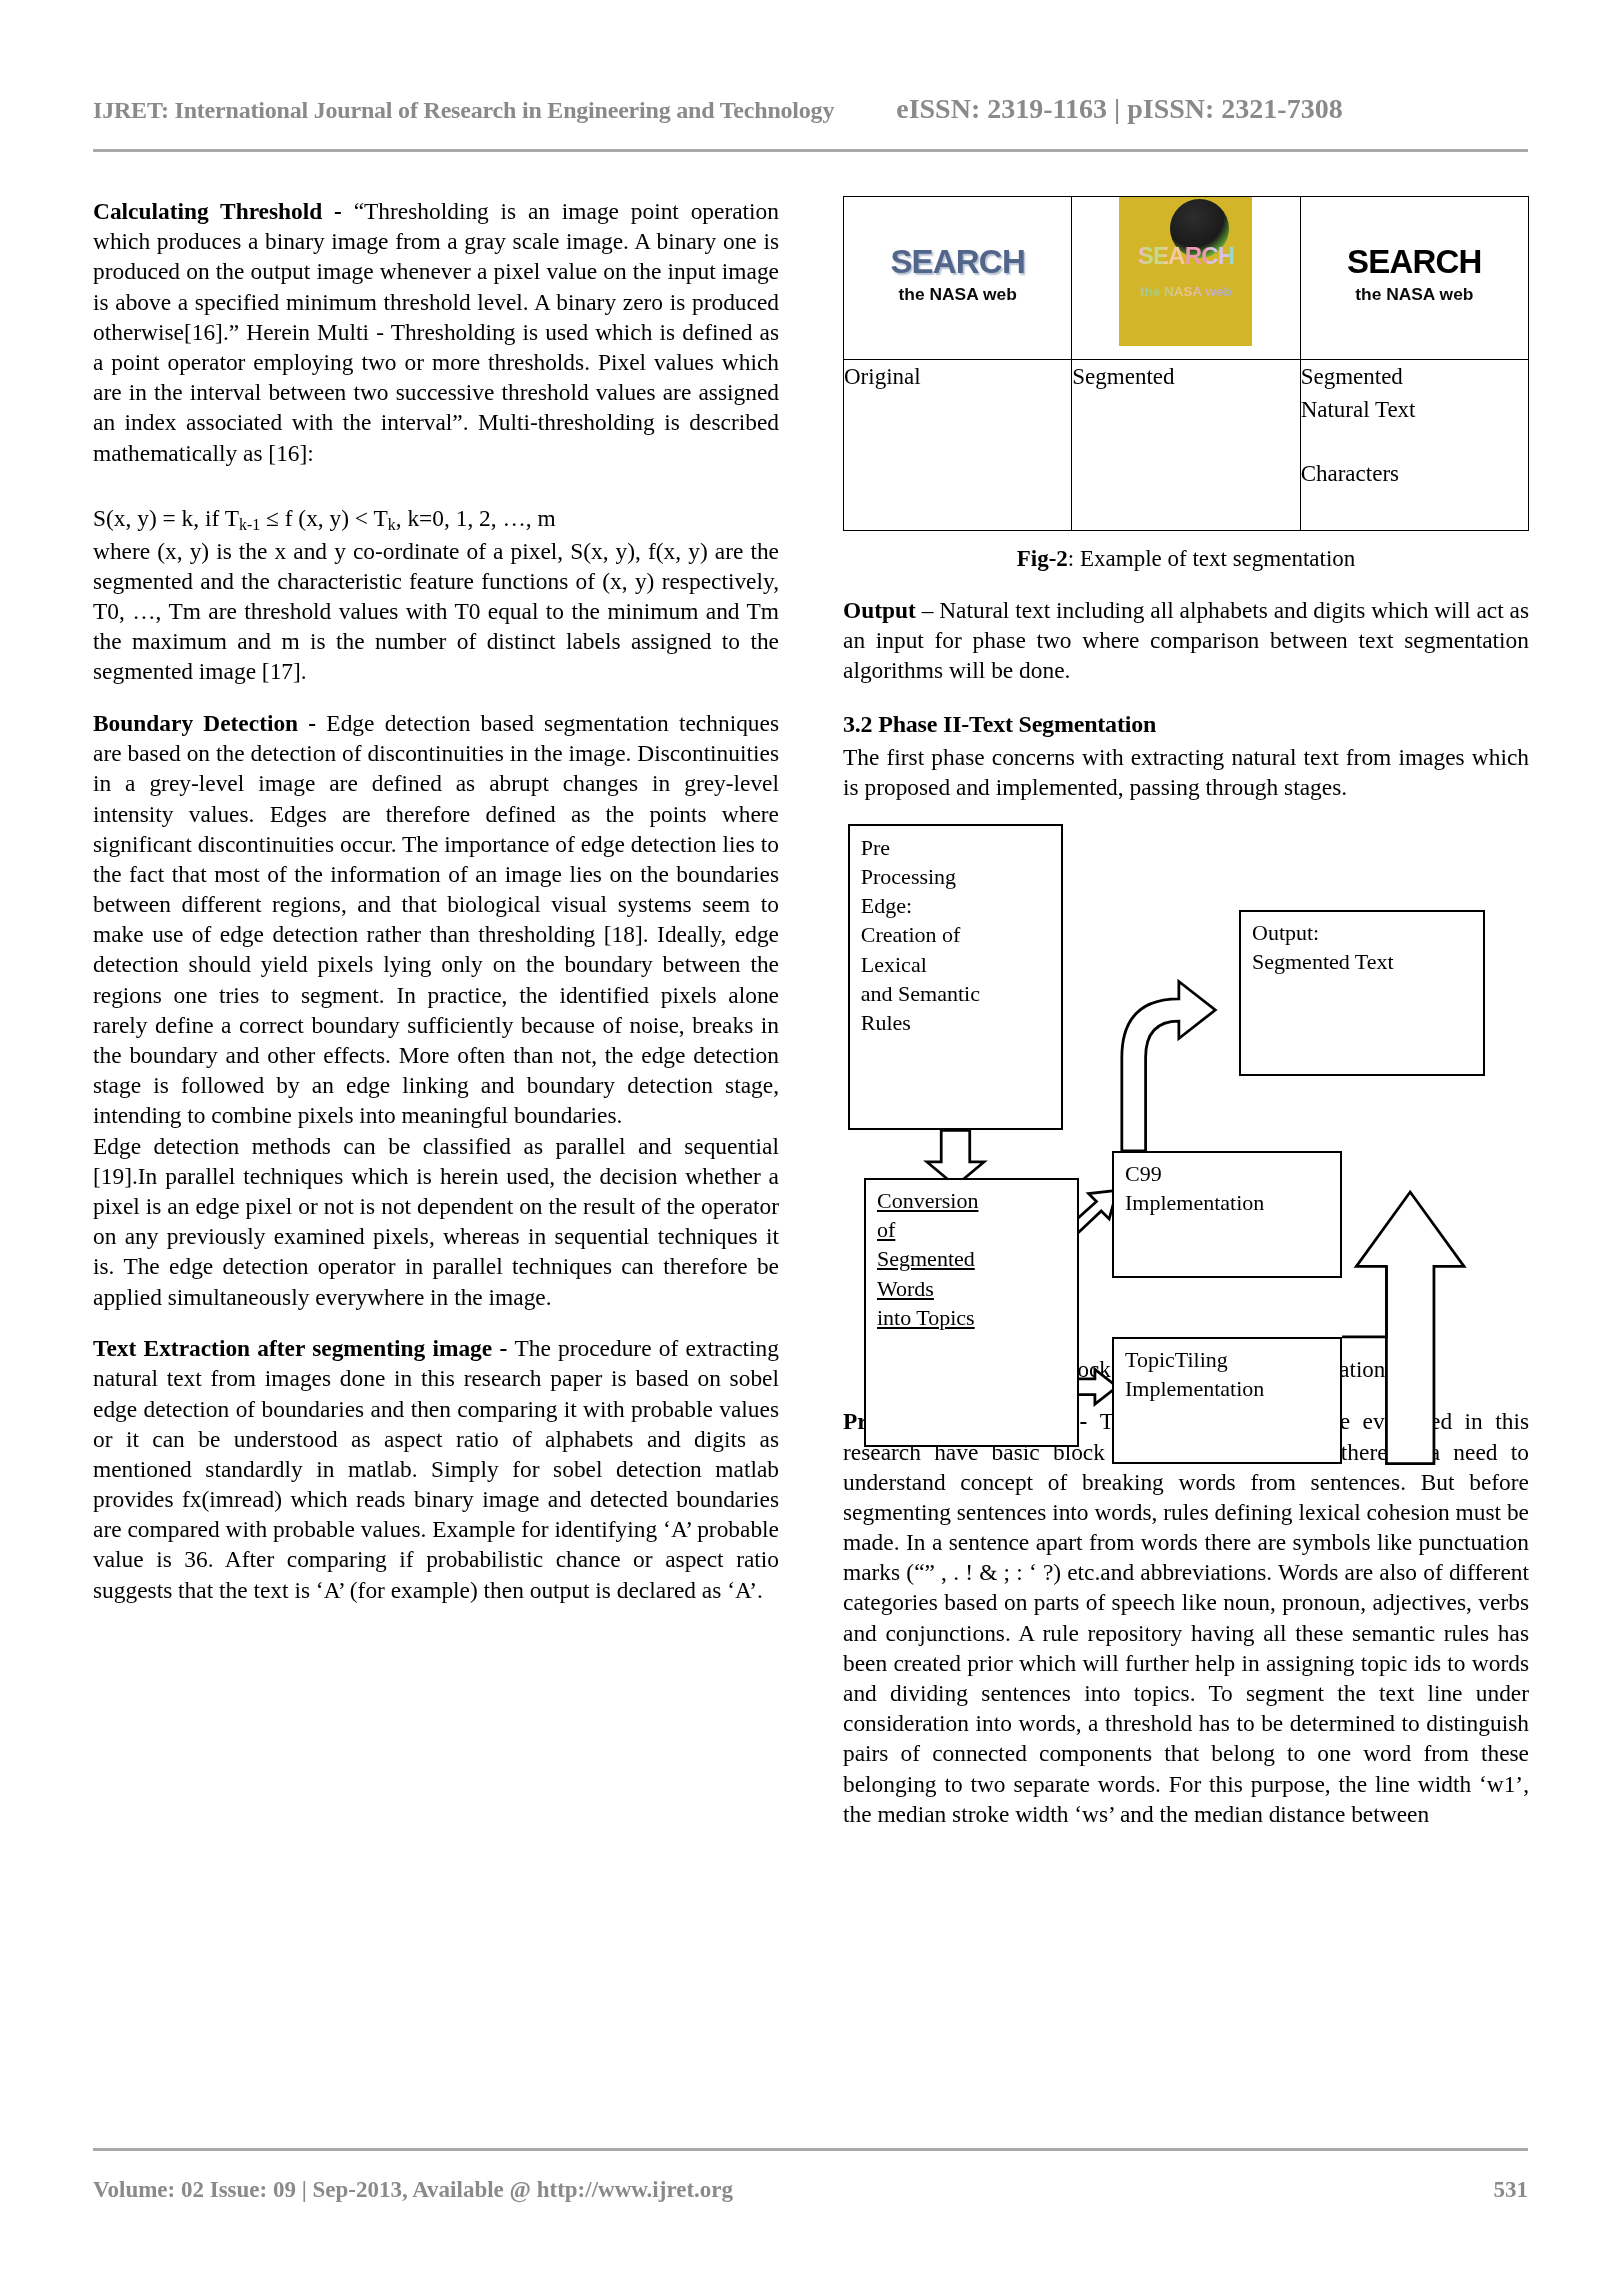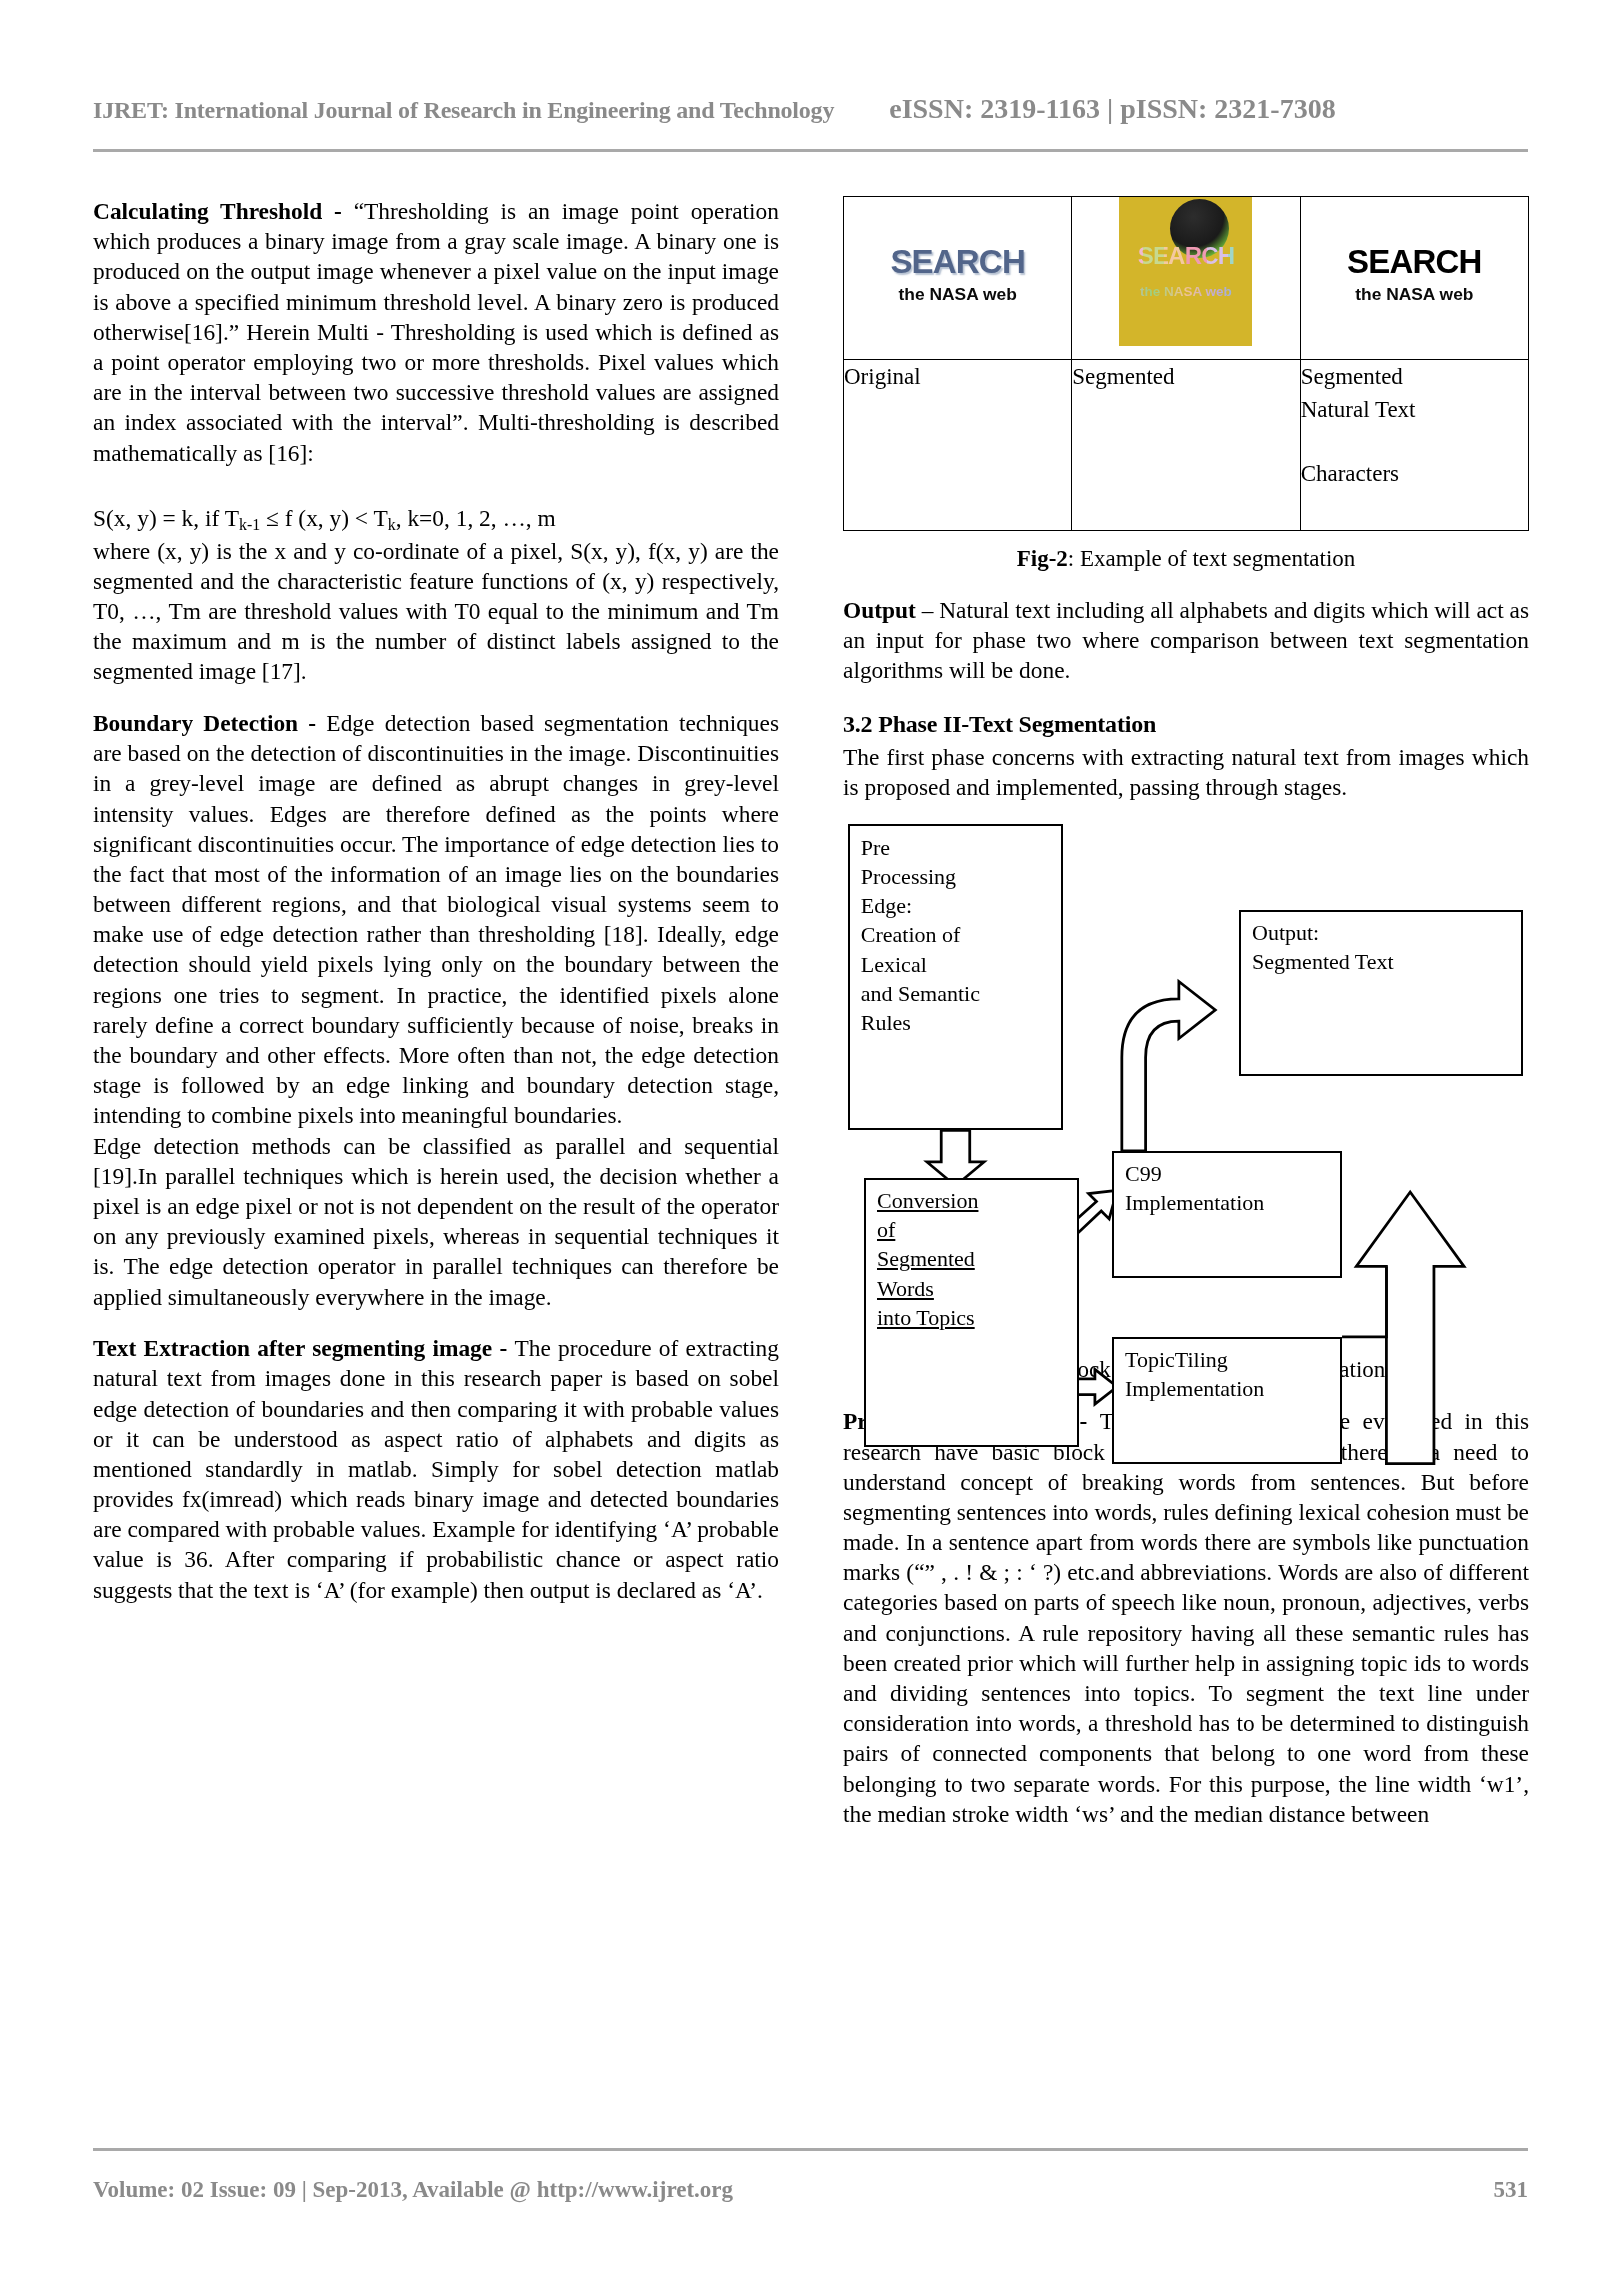--- a/index.html
+++ b/index.html
@@ -24,20 +24,21 @@
 
   
   .header {
     position: absolute;
     left: 93px;
     top: 93px;
     width: 1435px;
     display: flex;
     align-items: baseline;
     justify-content: flex-start;
+    gap: 7px;
   }
   .header-title {
     font-family: "Liberation Serif", "DejaVu Serif", serif;
     font-weight: bold;
     font-size: 24px;
     color: #8a8a8a;
     letter-spacing: -0.2px;
     white-space: nowrap;
   }
   .header-issn {
@@ -208,21 +209,21 @@
     padding: 6.3px 8px 0 11px;
     box-sizing: border-box;
     text-align: left;
   }
   .dg-box span { display: block; }
 
   #box-pre      { left: 4.8px;   top: 4.8px;   width: 215px; height: 306px; }
   #box-conv     { left: 21px;   top: 358px; width: 215px; height: 269px; text-decoration: underline; }
   #box-c99      { left: 269px; top: 331px; width: 230px; height: 127px; }
   #box-tiling   { left: 269px; top: 517px; width: 230px; height: 127px; }
-  #box-output   { left: 396px; top: 90px; width: 284px; height: 166px; }
+  #box-output   { left: 396px; top: 90px; width: 246px; height: 166px; }
 
   .dg-svg {
     position: absolute;
     left: 0; top: 0;
     width: 686px;
     height: 657px;
     overflow: visible;
   }
   .dg-svg path, .dg-svg polygon, .dg-svg polyline {
     fill: #fff;

